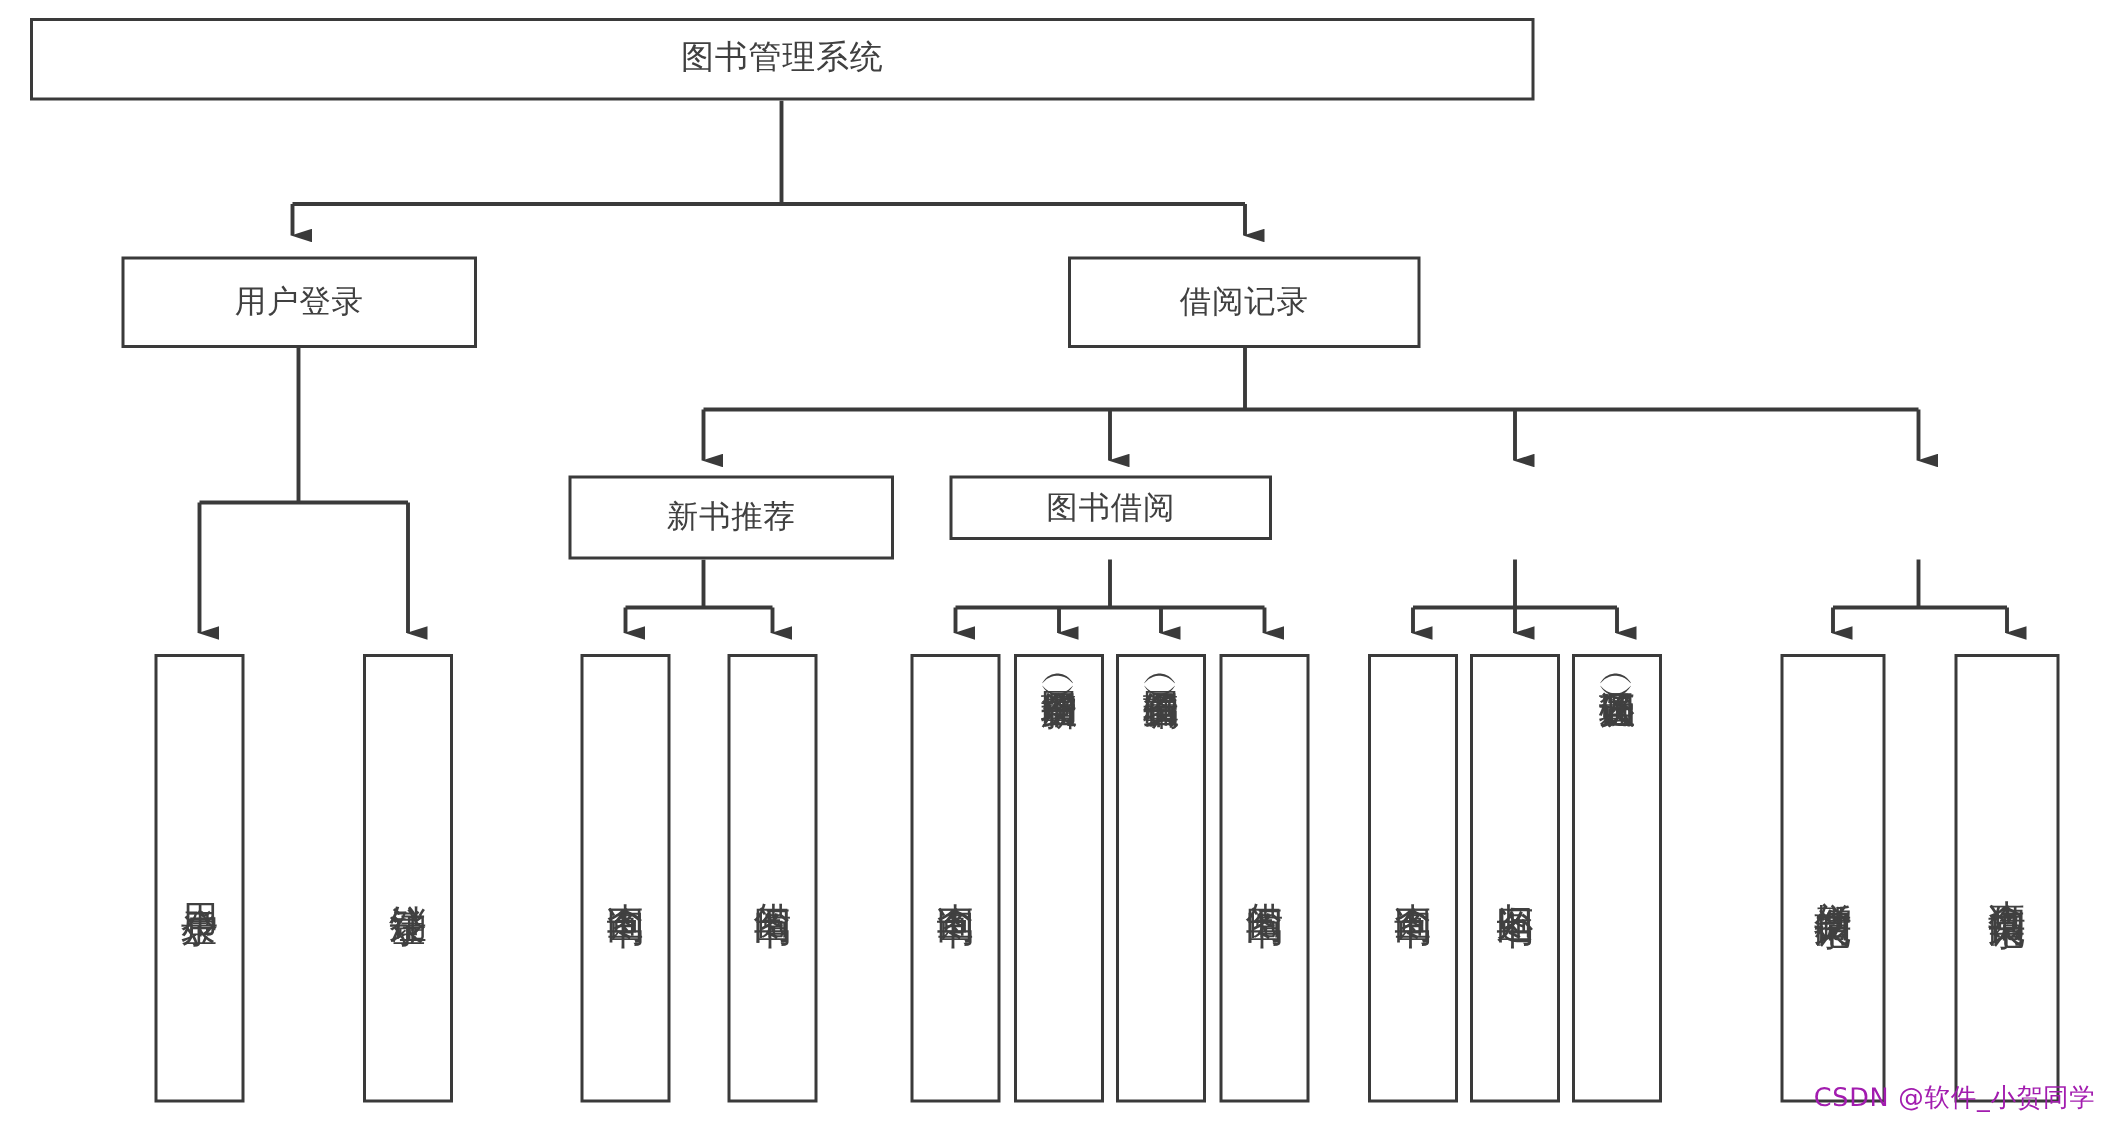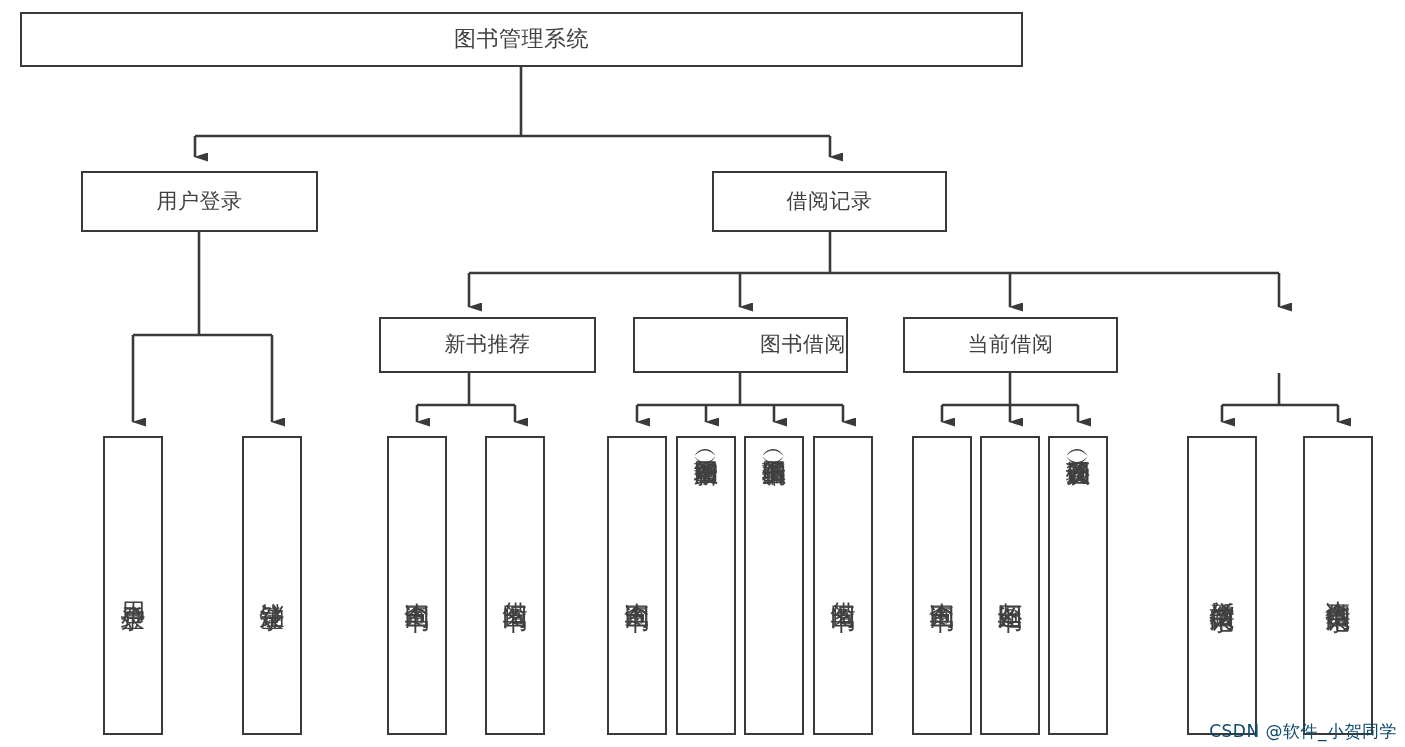--- a/index.html
+++ b/index.html
@@ -73,21 +73,21 @@
   
   .node.vert.mid {
     align-items: center;
     padding-top: 0;
   }
   #watermark {
     position: absolute;
     right: 8px;
     bottom: 4px;
     font-size: 17px;
-    color: #0c4a6e;
+    color: #a21caf;
     letter-spacing: 0.5px;
     white-space: nowrap;
     font-family: "DejaVu Sans", "Liberation Sans", sans-serif;
   }
 </style>
 </head>
 <body>
 
 <div id="diagram-root">
 
@@ -148,25 +148,22 @@
   <div class="node horiz" style="left:81px; top:171px; width:237px; height:61px;">
     <span class="node-label">用户登录</span>
   </div>
   <div class="node horiz" style="left:712px; top:171px; width:235px; height:61px;">
     <span class="node-label">借阅记录</span>
   </div>
 
   <div class="node horiz" style="left:379px; top:317px; width:217px; height:56px;">
     <span class="node-label">新书推荐</span>
   </div>
-  <div class="node horiz" style="left:633px; top:317px; width:215px; height:56px;justify-content:flex-end;">
+  <div class="node horiz" style="left:633px; top:317px; width:215px; height:43px;">
     <span class="node-label">图书借阅</span>
-  </div>
-  <div class="node horiz" style="left:903px; top:317px; width:215px; height:56px;">
-    <span class="node-label">当前借阅</span>
   </div>
 
   <div class="node vert mid" style="left:103px; top:436px; width:60px; height:299px;">
     <span class="node-label">用户登录</span>
   </div>
   <div class="node vert mid" style="left:242px; top:436px; width:60px; height:299px;">
     <span class="node-label">注销登录</span>
   </div>
 
   <div class="node vert mid" style="left:387px; top:436px; width:60px; height:299px;">

